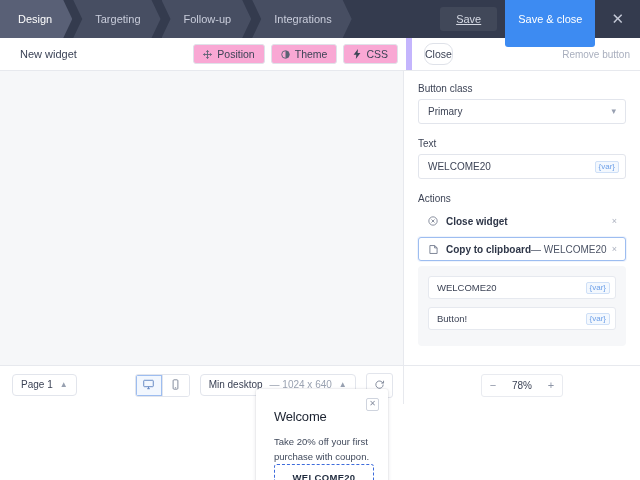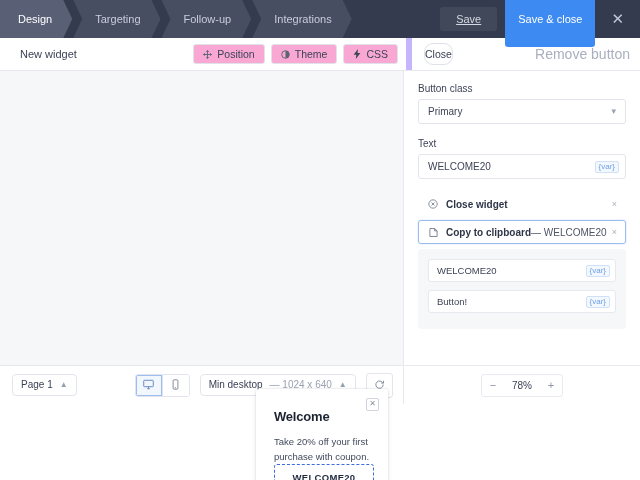--- a/index.html
+++ b/index.html
@@ -152,21 +152,21 @@
     background: #fff;
     color: #3c4356;
     font-size: 10.5px;
     font-family: inherit;
     padding: 4px 0;
     cursor: pointer;
   }
   .remove-button-link {
     margin-left: auto;
     color: #a9afbe;
-    font-size: 14px;
+    font-size: 10px;
     cursor: pointer;
     padding-left: 32px;
   }
 
   
   .body {
     flex: 1;
     display: flex;
     min-height: 0;
   }
@@ -200,21 +200,21 @@
     border: 1px solid #cfd4de;
     border-radius: 2px;
     color: #8a91a2;
     font-size: 8px;
     line-height: 10px;
     text-align: center;
     cursor: pointer;
   }
   .widget-heading {
     font-size: 13px;
-    font-weight: bold;
+    font-weight: normal;
     color: #1c2331;
     margin: 4px 0 11px 0;
     letter-spacing: -0.2px;
   }
   .widget-text {
     font-size: 9.5px;
     color: #414a5c;
     line-height: 1.55;
     width: 96px;
   }
@@ -544,20 +544,21 @@
         <span>Primary</span>
         <span class="chev">▾</span>
       </div>
 
       <div class="field-label">Text</div>
       <div class="text-input">
         <span>WELCOME20</span>
         <span class="var-badge">{var}</span>
       </div>
 
+      <div class="actions-label">Actions</div>
 
       <div class="action-row">
         <span class="ico">
           <svg width="10" height="10" viewBox="0 0 12 12" fill="none" stroke="#737b8d" stroke-width="1">
             <circle cx="6" cy="6" r="5"></circle>
               <path d="M4.2 4.2l3.6 3.6M7.8 4.2l-3.6 3.6"></path>
           </svg>
         </span>
         <span class="label">Close widget</span>
         <span class="rm">×</span>

